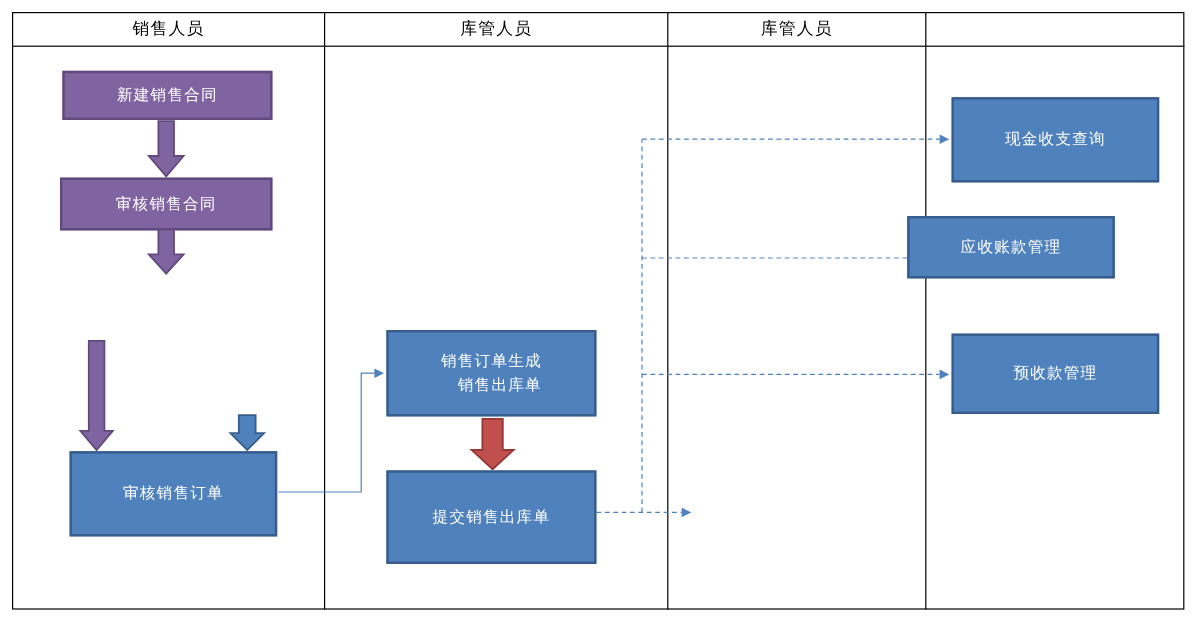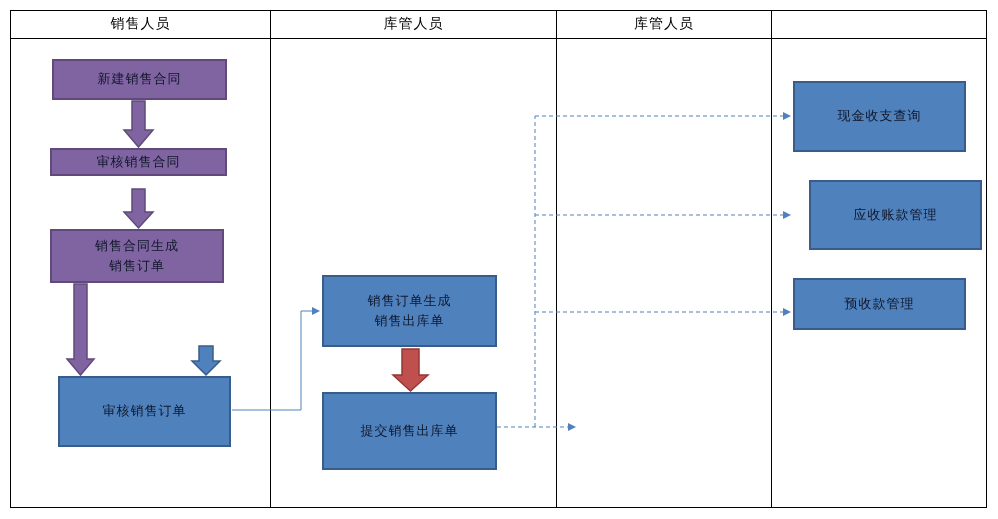--- a/index.html
+++ b/index.html
@@ -51,32 +51,33 @@
     letter-spacing: 1px;
   }
   .node {
     position: absolute;
     box-sizing: border-box;
     display: flex;
     align-items: center;
     justify-content: center;
     text-align: center;
     font-size: 13px;
-    color: #0f172a;
+    color: #ffffff;
     white-space: pre-line;
     line-height: 1.55;
     letter-spacing: 1px;
   }
   .node.purple {
     background: var(--purple-fill, #8064A2);
     border: 2px solid var(--purple-border, #604A7B);
   }
   .node.blue {
     background: var(--blue-fill, #4F81BD);
     border: 2px solid var(--blue-border, #385D8A);
+    text-align: right;
   }
   .overlay {
     position: absolute;
     left: 0;
     top: 0;
     width: 998px;
     height: 519px;
     pointer-events: none;
   }
 </style>
@@ -125,43 +126,39 @@
     <path d="M535 215 L783 215" style="fill:none;stroke:var(--connector,#4F81BD);stroke-width:1;stroke-dasharray:4 3"></path>
     <polygon points="791,215 783,211 783,219" style="fill:var(--connector,#4F81BD)"></polygon>
 
     <path d="M535 312 L783 312" style="fill:none;stroke:var(--connector,#4F81BD);stroke-width:1;stroke-dasharray:4 3"></path>
     <polygon points="791,312 783,308 783,316" style="fill:var(--connector,#4F81BD)"></polygon>
   </svg>
 
   <div class="node purple" style="left:52px;top:59px;width:175px;height:41px">
     <span>新建销售合同</span>
   </div>
-  <div class="node purple" style="left:50px;top:148px;width:177px;height:28px">
+  <div class="node purple" style="left:50px;top:148px;width:177px;height:44px">
     <span>审核销售合同</span>
-  </div>
-  <div class="node purple" style="left:50px;top:229px;width:174px;height:54px">
-    <span>销售合同生成
-销售订单</span>
   </div>
   <div class="node blue" style="left:58px;top:376px;width:173px;height:71px">
     <span>审核销售订单</span>
   </div>
 
   <div class="node blue" style="left:322px;top:275px;width:175px;height:72px">
     <span>销售订单生成
 销售出库单</span>
   </div>
   <div class="node blue" style="left:322px;top:392px;width:175px;height:78px">
     <span>提交销售出库单</span>
   </div>
 
 
   <div class="node blue" style="left:793px;top:81px;width:173px;height:71px">
     <span>现金收支查询</span>
   </div>
-  <div class="node blue" style="left:809px;top:180px;width:173px;height:70px">
+  <div class="node blue" style="left:756px;top:180px;width:173px;height:52px">
     <span>应收账款管理</span>
   </div>
-  <div class="node blue" style="left:793px;top:278px;width:173px;height:52px">
+  <div class="node blue" style="left:793px;top:278px;width:173px;height:67px">
     <span>预收款管理</span>
   </div>
 
 </div>
 
 </body></html>

